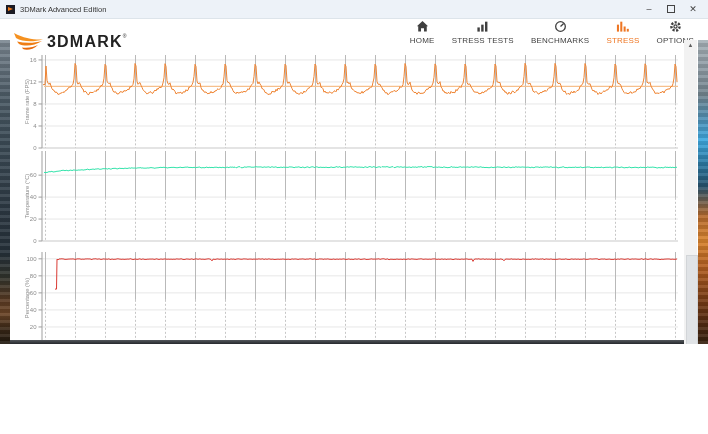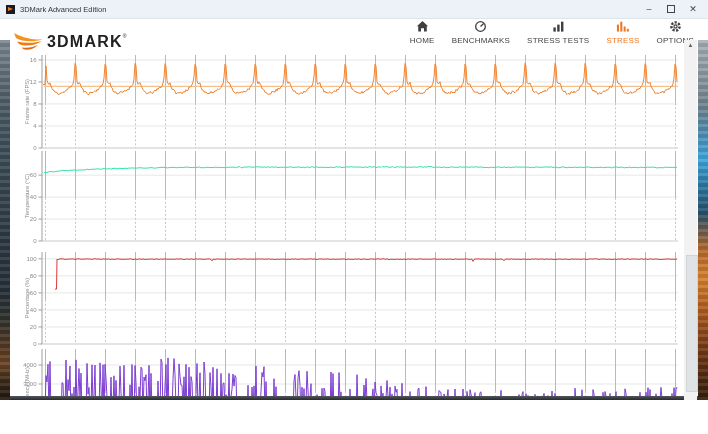--- a/index.html
+++ b/index.html
@@ -1,16 +1,16 @@
 <!DOCTYPE html>
 <html><head>
 <meta charset="utf-8">
 <style>
   html,body{margin:0;padding:0;}
-  .window{position:relative;width:708px;height:400px;overflow:hidden;background:#ffffff;
+  .window{position:relative;width:708px;height:344px;overflow:hidden;background:#ffffff;
           font-family:"Liberation Sans",sans-serif;outline:1px solid #9aa4ac;}
 
   
   .titlebar{position:absolute;top:0;left:0;right:0;height:18px;background:#edf2f8;
             border-bottom:1px solid #dde4ea;display:flex;align-items:center;z-index:6;}
   .app-ico{width:9px;height:9px;background:#1b1b24;margin:0 5px 0 6px;position:relative;}
   .app-ico::after{content:"";position:absolute;left:2px;top:2px;border-left:5px solid #f07a1a;
                   border-top:2.5px solid transparent;border-bottom:2.5px solid transparent;}
   .wtitle{font-size:7.5px;color:#333;}
   .controls{position:absolute;right:4px;top:0;height:18px;display:flex;align-items:center;}
@@ -89,35 +89,35 @@
           <div class="nicon">
             <svg viewBox="0 0 14 14">
               <path d="M7 1.2 13 6.6 11.6 6.6 11.6 12.4 8.6 12.4 8.6 8.8 5.4 8.8 5.4 12.4 2.4 12.4 2.4 6.6 1 6.6Z" fill="currentColor"></path>
             </svg>
           </div>
           <div class="nlabel">HOME</div>
         </div>
         <div class="nav-item">
           <div class="nicon">
             <svg viewBox="0 0 14 14">
-              <circle cx="7" cy="7" r="5.2" fill="none" stroke="currentColor" stroke-width="1.4"></circle>
-              <path d="M7 7 L10.4 3.8" stroke="currentColor" stroke-width="1.4"></path>
-            </svg>
-          </div>
-          <div class="nlabel">BENCHMARKS</div>
-        </div>
-        <div class="nav-item">
-          <div class="nicon">
-            <svg viewBox="0 0 14 14">
               <rect x="1.5" y="8" width="2.6" height="4.5" fill="currentColor"></rect>
               <rect x="5.6" y="5" width="2.6" height="7.5" fill="currentColor"></rect>
               <rect x="9.7" y="1.8" width="2.6" height="10.7" fill="currentColor"></rect>
             </svg>
           </div>
           <div class="nlabel">STRESS TESTS</div>
+        </div>
+        <div class="nav-item">
+          <div class="nicon">
+            <svg viewBox="0 0 14 14">
+              <circle cx="7" cy="7" r="5.2" fill="none" stroke="currentColor" stroke-width="1.4"></circle>
+              <path d="M7 7 L10.4 3.8" stroke="currentColor" stroke-width="1.4"></path>
+            </svg>
+          </div>
+          <div class="nlabel">BENCHMARKS</div>
         </div>
         <div class="nav-item active">
           <div class="nicon">
             <svg viewBox="0 0 14 14">
               <rect x="1" y="5" width="2.2" height="7.5" fill="currentColor"></rect>
               <rect x="4.6" y="1.8" width="2.2" height="10.7" fill="currentColor"></rect>
               <rect x="8.2" y="7" width="2.2" height="5.5" fill="currentColor"></rect>
               <rect x="11.6" y="9.5" width="2.2" height="3" fill="currentColor"></rect>
             </svg>
           </div>

